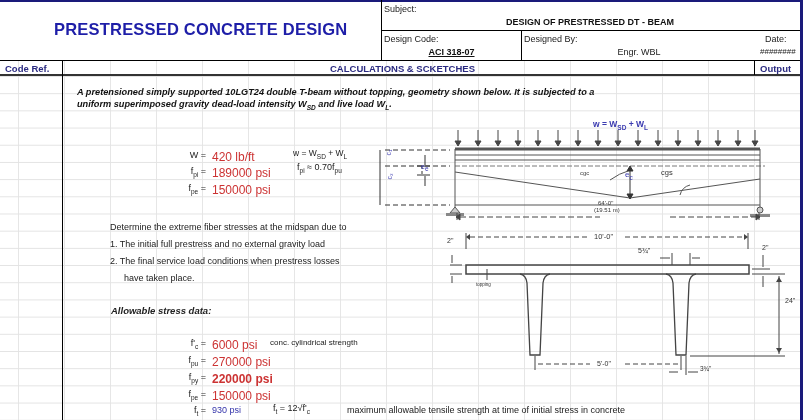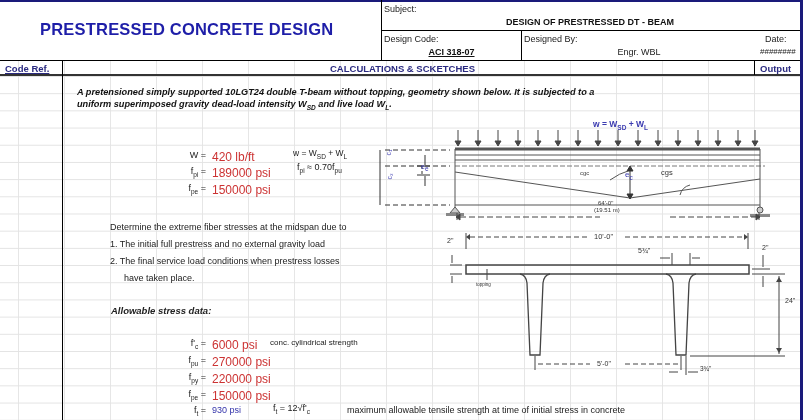--- a/index.html
+++ b/index.html
@@ -13,21 +13,21 @@
     position:absolute; left:0; top:0; width:803px; height:420px;
     background-image:
       linear-gradient(to bottom, #e3e3e3 1px, transparent 1px),
       linear-gradient(to right, #e6e6e6 1px, transparent 1px);
     background-size: 100% 17.2px, 46px 100%;
     background-position: 0 76px, 64px 0;
   }
   .abs { position:absolute; }
   .hdr-area { position:absolute; left:0; top:0; width:803px; height:61px; background:#fff; }
   .title {
-    position:absolute; left:40px; top:20px;
+    position:absolute; left:54px; top:20px;
     font-weight:bold; font-size:16.5px; color:#1e1ea8; letter-spacing:0.2px;
   }
   .line { position:absolute; background:#000; }
   .small { font-size:9px; color:#222; }
   .bold-c { font-weight:bold; font-size:9px; color:#111; text-align:center; }
   .navy-bold { font-weight:bold; font-size:9.5px; color:#2a2a80; }
   .problem {
     position:absolute; left:77px; top:87px; width:610px;
     font-style:italic; font-weight:bold; font-size:9.2px; line-height:11.5px; color:#111;
   }
@@ -59,21 +59,21 @@
 
 <div class="abs small" style="left:384px;top:4px;">Subject:</div>
 <div class="abs bold-c" style="left:430px;top:17px;width:320px;">DESIGN OF PRESTRESSED DT - BEAM</div>
 <div class="abs small" style="left:384px;top:34px;">Design Code:</div>
 <div class="abs bold-c" style="left:384px;top:47px;width:135px;text-decoration:underline;">ACI 318-07</div>
 <div class="abs small" style="left:524px;top:34px;">Designed By:</div>
 <div class="abs small" style="left:524px;top:47px;width:230px;text-align:center;">Engr. WBL</div>
 <div class="abs small" style="left:765px;top:34px;">Date:</div>
 <div class="abs small" style="left:760px;top:47px;font-size:8px;">########</div>
 
-<div class="abs navy-bold" style="left:5px;top:63px;text-decoration:underline;">Code Ref.</div>
+<div class="abs navy-bold" style="left:5px;top:63px;">Code Ref.</div>
 <div class="abs navy-bold" style="left:330px;top:63px;text-align:right;">CALCULATIONS &amp; SCKETCHES</div>
 <div class="abs navy-bold" style="left:760px;top:63px;">Output</div>
 
 <div class="problem">
   <div>A pretensioned simply supported 10LGT24 double T-beam without topping, geometry shown below. It is subjected to a</div>
   <div><span>uniform superimposed gravity dead-load intensity W</span><sub>SD</sub><span> and live load W</span><sub>L</sub><span>.</span></div>
 </div>
 
 <div class="lbl" style="left:170px;top:150px;width:36px;">W =</div>
 <div class="val" style="left:212px;top:150px;">420 lb/ft</div>
@@ -93,21 +93,21 @@
 <div class="ital" style="left:111px;top:305px;">Allowable stress data:</div>
 
 <div class="lbl" style="left:170px;top:338px;width:36px;"><span>f'</span><sub>c</sub> =</div>
 <div class="val" style="left:212px;top:338px;">6000 psi</div>
 <div class="txt" style="left:270px;top:338px;font-size:8px;">conc. cylindrical strength</div>
 
 <div class="lbl" style="left:170px;top:355px;width:36px;"><span>f</span><sub>pu</sub> =</div>
 <div class="val" style="left:212px;top:355px;">270000 psi</div>
 
 <div class="lbl" style="left:170px;top:372px;width:36px;"><span>f</span><sub>py</sub> =</div>
-<div class="val" style="left:212px;top:372px;">220000 psi</div>
+<div class="val" style="left:212px;top:372px;font-weight:bold;">220000 psi</div>
 
 <div class="lbl" style="left:170px;top:389px;width:36px;"><span>f</span><sub>pe</sub> =</div>
 <div class="val" style="left:212px;top:389px;">150000 psi</div>
 
 <div class="lbl" style="left:170px;top:405px;width:36px;"><span>f</span><sub>t</sub> =</div>
 <div class="valb" style="left:212px;top:405px;">930 psi</div>
 <div class="txt" style="left:273px;top:403px;"><span>f</span><sub>t</sub><span> = 12√f'</span><sub>c</sub></div>
 <div class="txt" style="left:347px;top:405px;">maximum allowable tensile strength at time of initial stress in concrete</div>
 
 <svg class="abs" style="left:370px;top:115px;" width="430" height="110">

